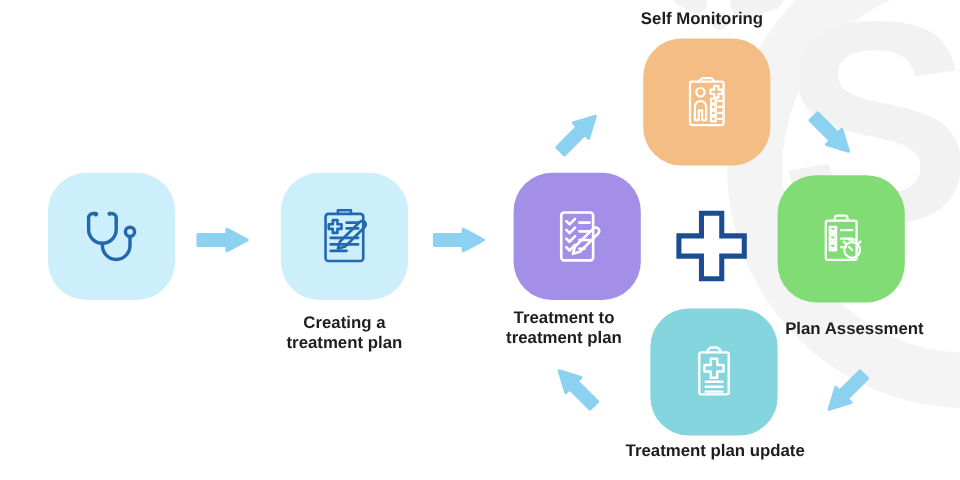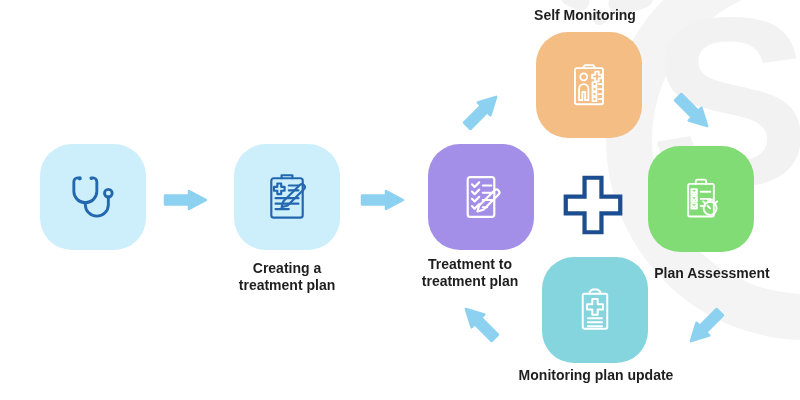--- a/index.html
+++ b/index.html
@@ -146,19 +146,19 @@
   <div class="label label-plan">Plan Assessment</div>
 
   <div class="box box-update">
     <svg class="icon icon-white" width="56" height="56" viewBox="0 0 48 48" stroke-width="1.7">
       <rect x="13.5" y="10" width="21" height="30" rx="1.5"></rect>
       <path d="M19.5 10 V8.2 l2.3 -1.7 h4.4 l2.3 1.7 V10"></path>
       <path d="M21.7 14.5 h4.6 v4.5 h4.5 v4.6 h-4.5 v4.5 h-4.6 v-4.5 h-4.5 v-4.6 h4.5 z"></path>
       <path d="M18 31 h12 M18 34.5 h12 M18 38 h12"></path>
     </svg>
   </div>
-  <div class="label label-update">Monitoring plan update</div>
+  <div class="label label-update">Treatment plan update</div>
 
   <svg class="cross" width="62" height="62" viewBox="0 0 66 66">
     <path d="M24 4 h18 v20 h20 v18 h-20 v20 h-18 v-20 H4 V24 h20 z" fill="#ffffff" stroke="#1c4d90" stroke-width="4.5" stroke-linejoin="miter"></path>
   </svg>
 
 </div>
 
 </body></html>

